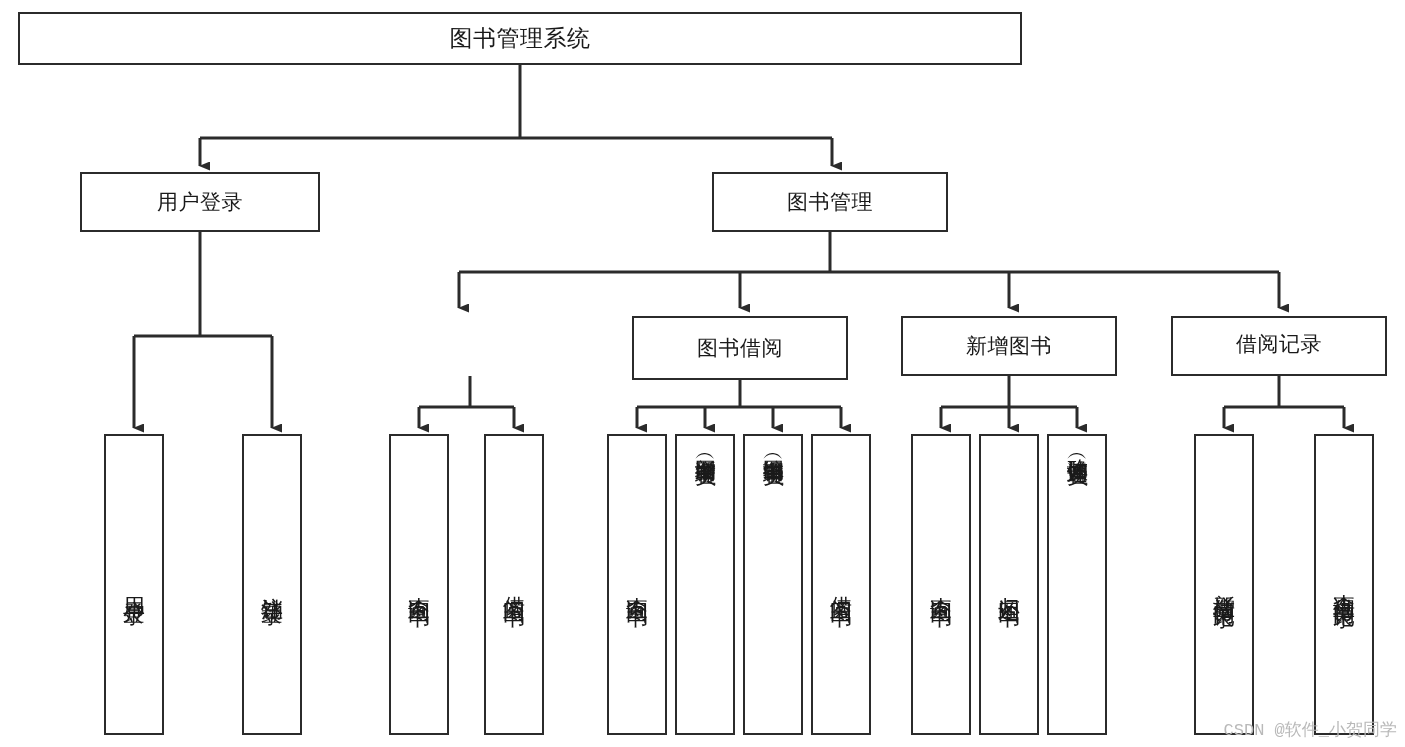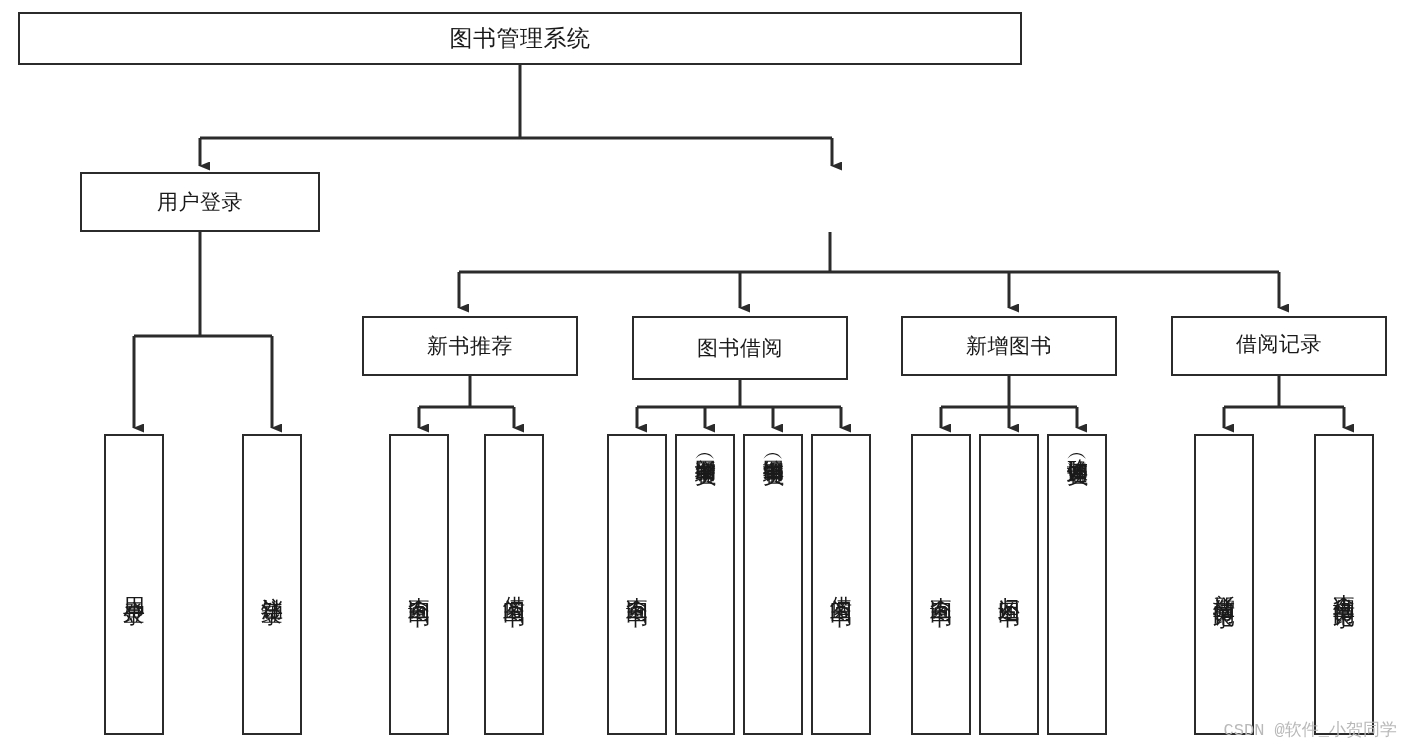--- a/index.html
+++ b/index.html
@@ -134,24 +134,24 @@
     </g>
   </svg>
 
   <div class="node root" style="left:18px; top:12px; width:1004px; height:53px;">
     <span class="label">图书管理系统</span>
   </div>
 
   <div class="node branch" style="left:80px; top:172px; width:240px; height:60px;">
     <span class="label">用户登录</span>
   </div>
-
-  <div class="node branch" style="left:362px; top:316px; width:216px; height:60px;">
-    <span class="label">新书推荐</span>
-  </div>
+  <div class="node branch" style="left:712px; top:172px; width:236px; height:60px;">
+    <span class="label">图书管理</span>
+  </div>
+
   <div class="node branch" style="left:632px; top:316px; width:216px; height:64px;">
     <span class="label">图书借阅</span>
   </div>
   <div class="node branch" style="left:901px; top:316px; width:216px; height:60px;">
     <span class="label">新增图书</span>
   </div>
   <div class="node branch" style="left:1171px; top:316px; width:216px; height:60px;font-family:Liberation Mono, monospace;">
     <span class="label">借阅记录</span>
   </div>
 

